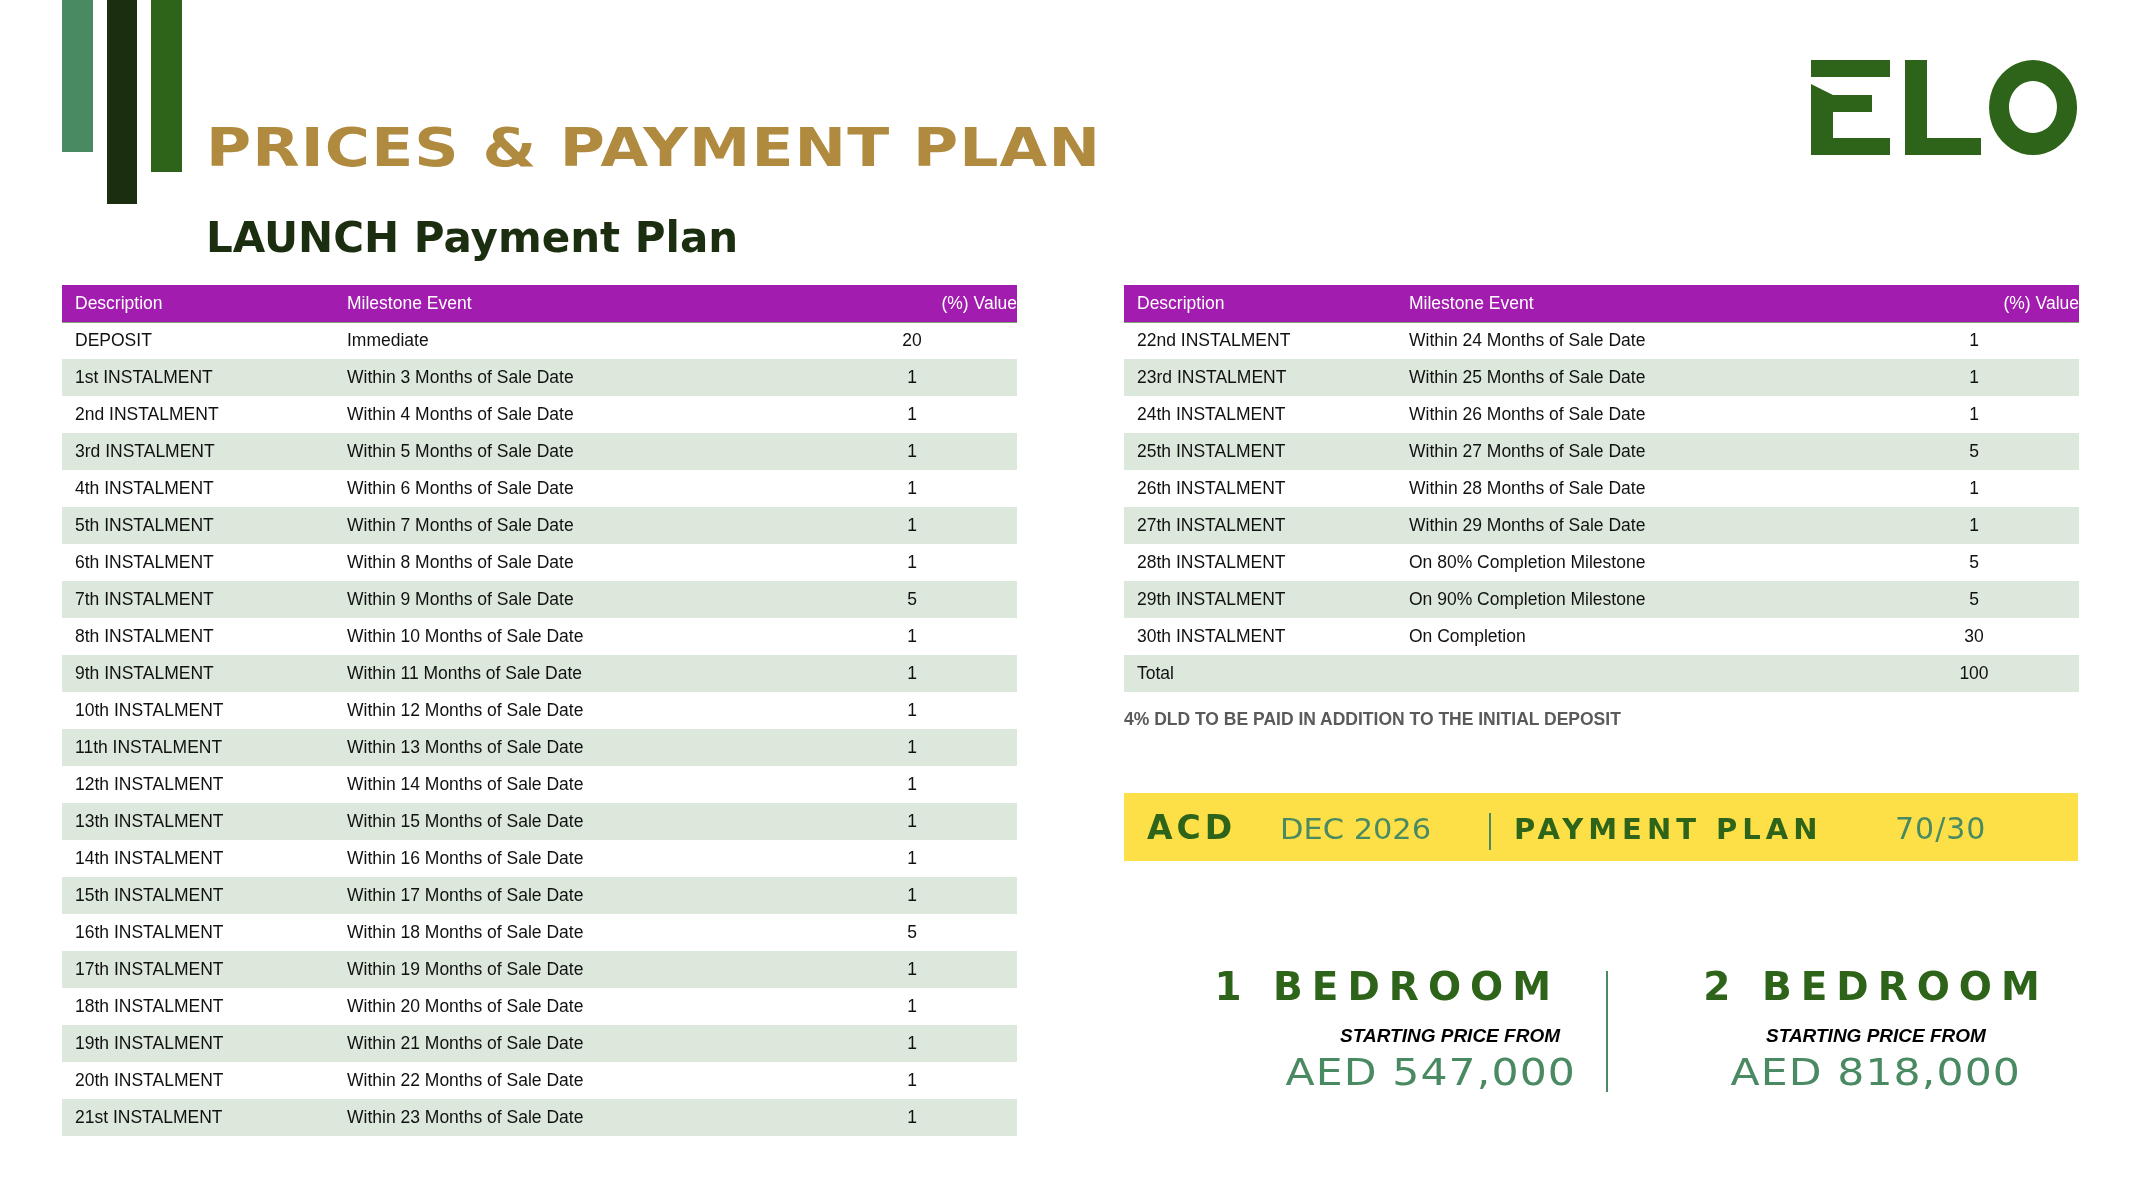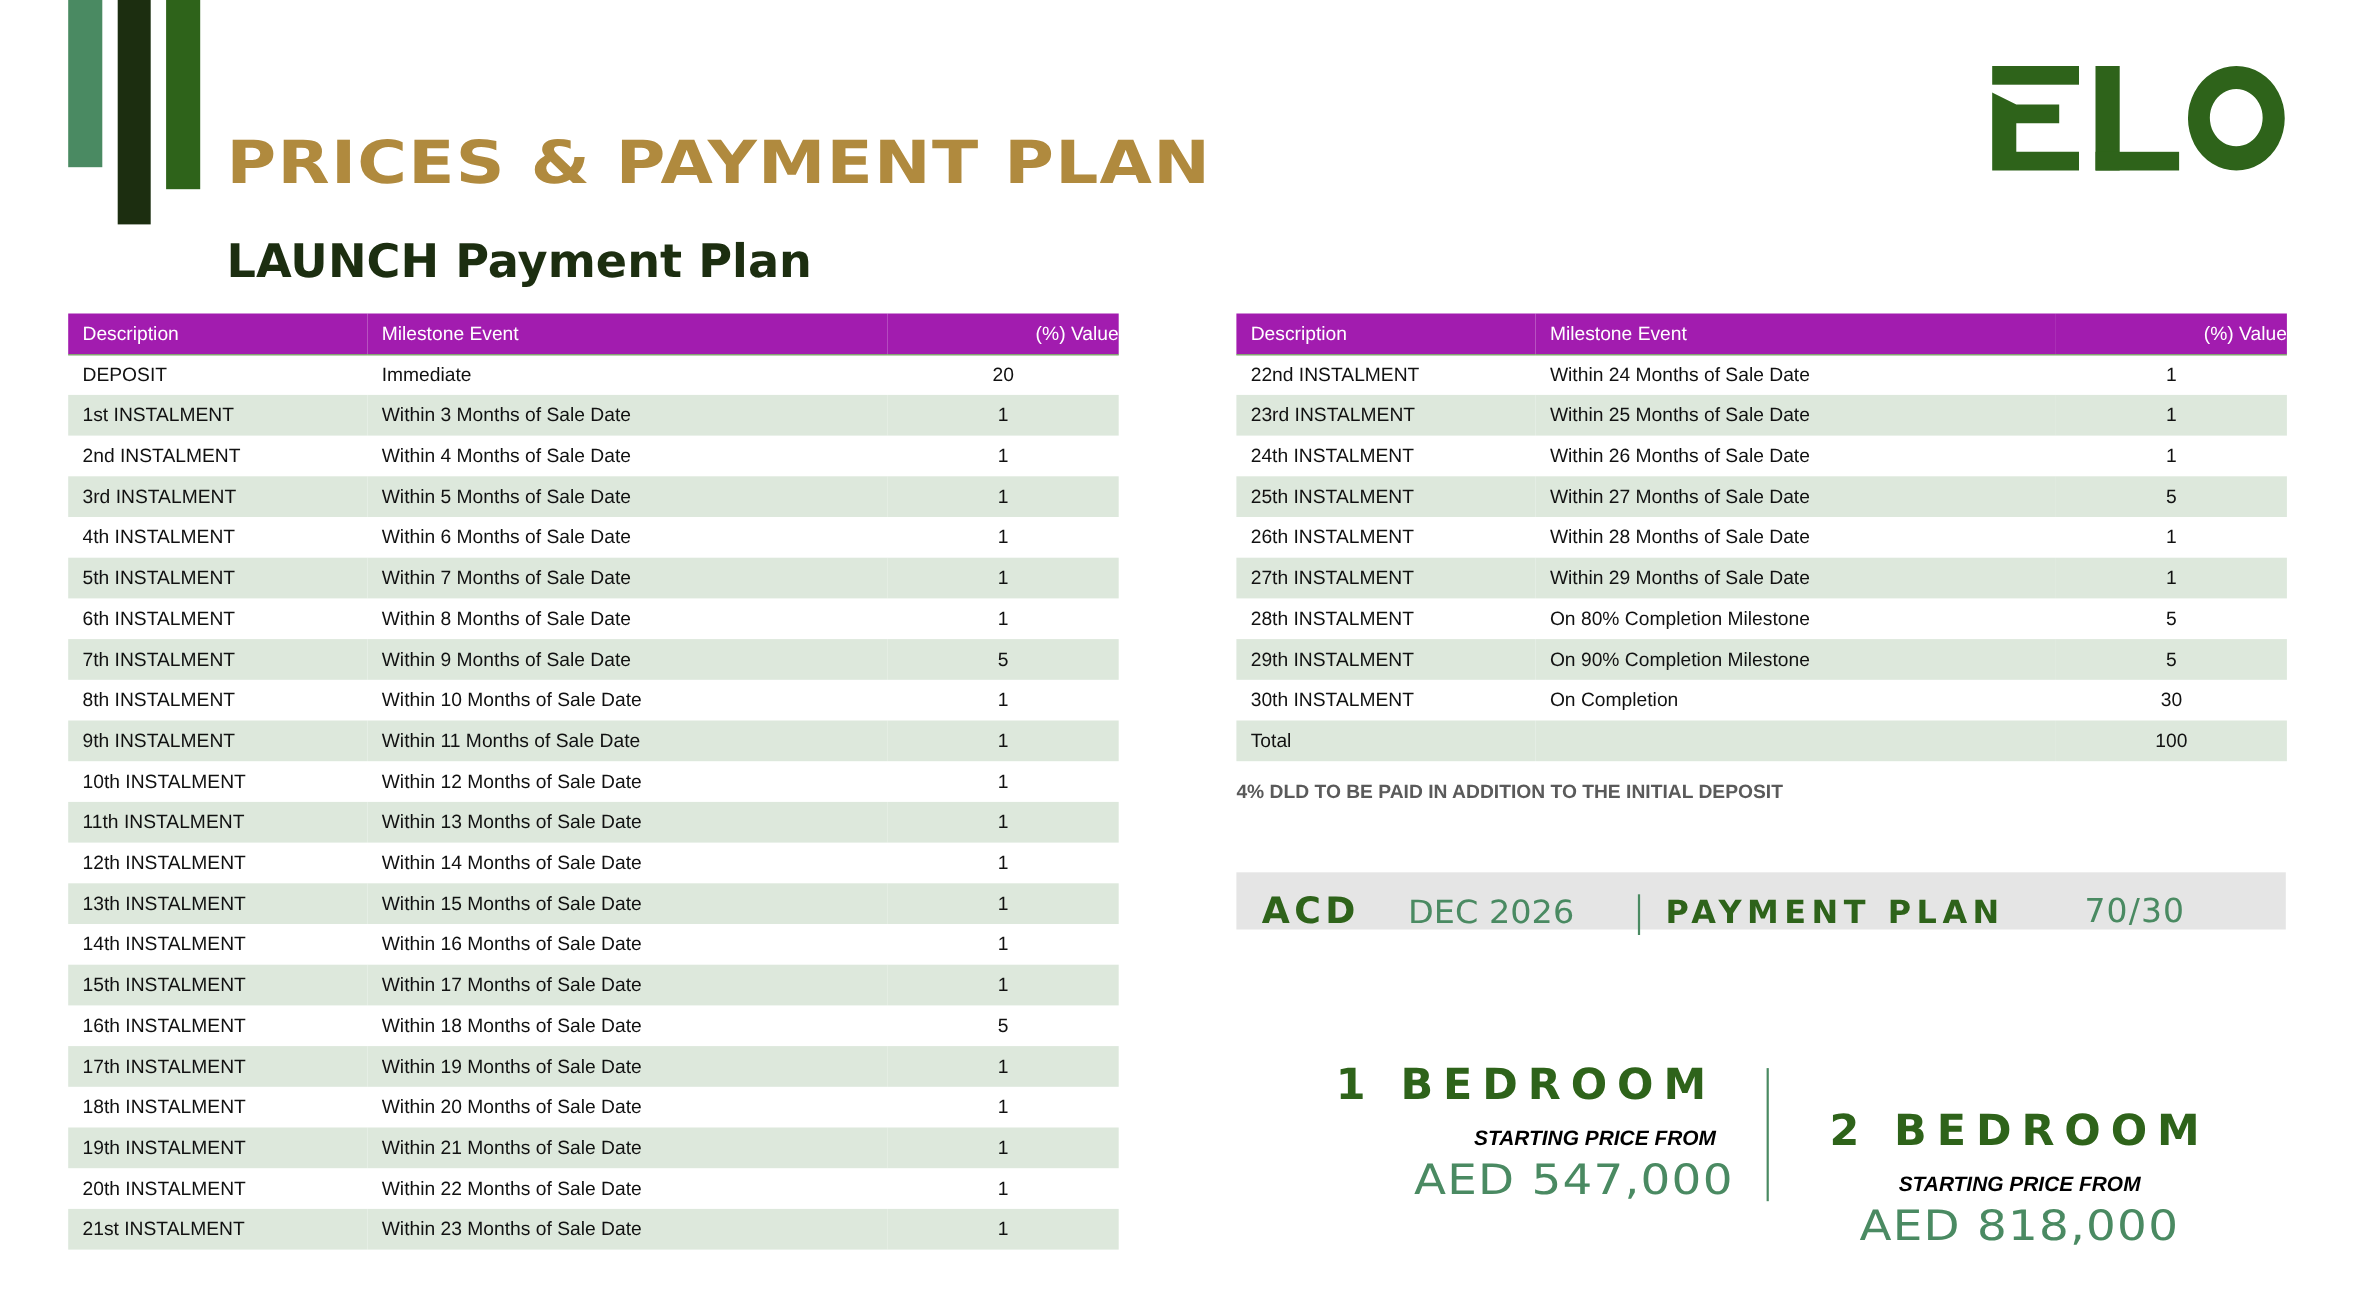--- a/index.html
+++ b/index.html
@@ -44,22 +44,22 @@
   table.plan .c-val { width: 210px; text-align: center; padding-left: 0; padding-right: 0; }
   table.plan th.c-val { text-align: right; padding-left: 0; }
   table.plan td.c-val { text-align: center; padding-left: 0; }
 
   .note {
     position: absolute; left: 1124px; top: 709px;
     font-size: 17.5px; font-weight: bold; color: #5a5a5a; white-space: nowrap;
   }
 
   .banner {
-    position: absolute; left: 1124px; top: 793px; width: 954px; height: 52px;
-    background: #e5e5e5;
+    position: absolute; left: 1124px; top: 793px; width: 954px; height: 68px;
+    background: #fde047;
   }
   .banner .acd-label {
     position: absolute; left: 23px; top: 15px;
     font-family: "DejaVu Sans", sans-serif; font-weight: bold; font-size: 33px; line-height: 40px;
     color: #2e631a; letter-spacing: 4px; white-space: nowrap;
   }
   .banner .acd-value {
     position: absolute; left: 156px; top: 17px;
     font-family: "DejaVu Sans", sans-serif; font-size: 29px; line-height: 38px;
     color: #4a8a62; white-space: nowrap; transform: scaleX(1.05); transform-origin: left center;
@@ -73,21 +73,21 @@
     color: #2e631a; letter-spacing: 5px; white-space: nowrap;
   }
   .banner .plan-value {
     position: absolute; left: 771px; top: 17px;
     font-family: "DejaVu Sans", sans-serif; font-size: 30px; line-height: 38px;
     color: #4a8a62; white-space: nowrap; letter-spacing: 1px;
   }
 
   .unit { position: absolute; top: 962px; width: 420px; text-align: center; }
   .unit.u1 { left: 1140px; text-align: right; }
-  .unit.u2 { left: 1626px; margin-top: 42px; }
+  .unit.u2 { left: 1666px; }
   .unit .name {
     font-family: "DejaVu Sans", sans-serif; font-weight: bold; font-size: 39px; line-height: 50px;
     color: #2e631a; letter-spacing: 9px; white-space: nowrap;
   }
   .unit .from {
     margin-top: 12px; font-family: "Liberation Sans", sans-serif; font-style: italic; font-weight: bold;
     font-size: 19px; line-height: 24px; color: #000000; white-space: nowrap;
   }
   .unit .price {
     margin-top: 2px; font-family: "DejaVu Sans", sans-serif; font-size: 38px; line-height: 44px;

